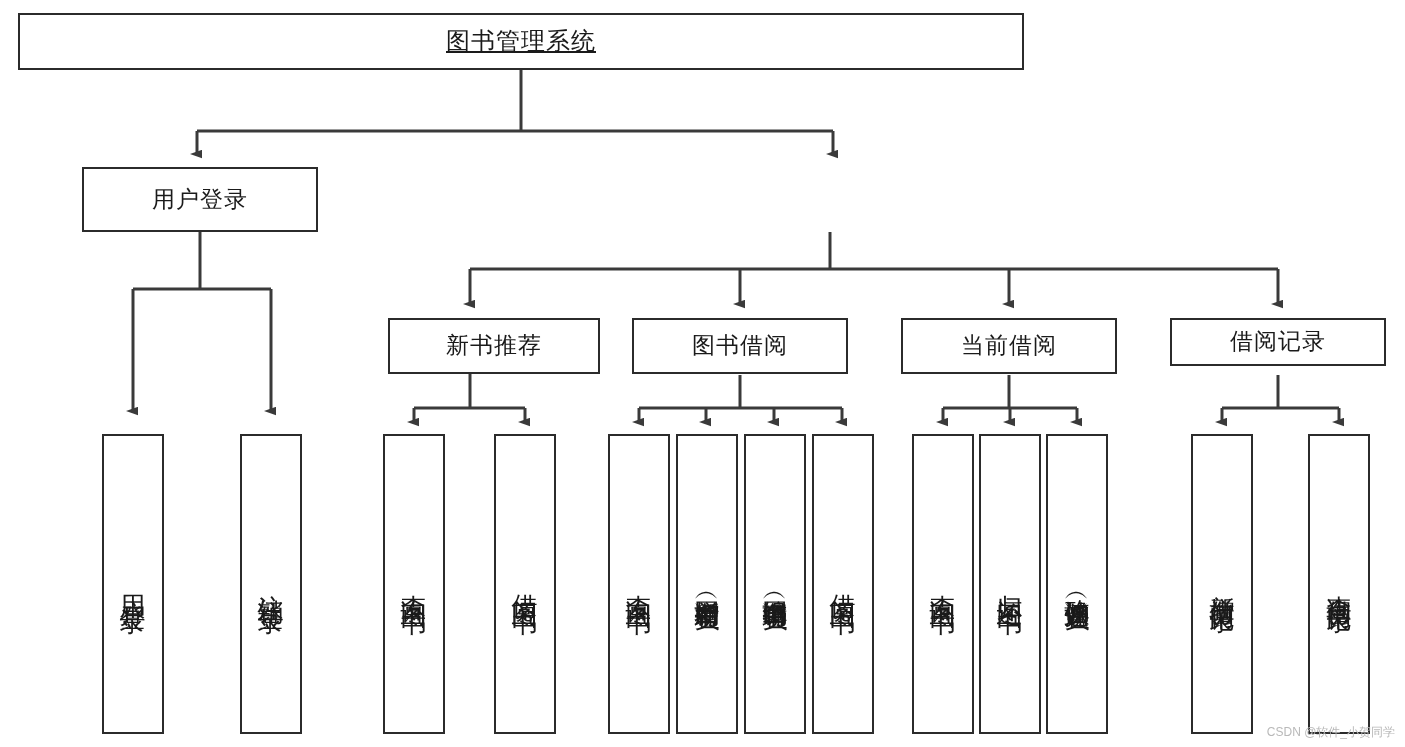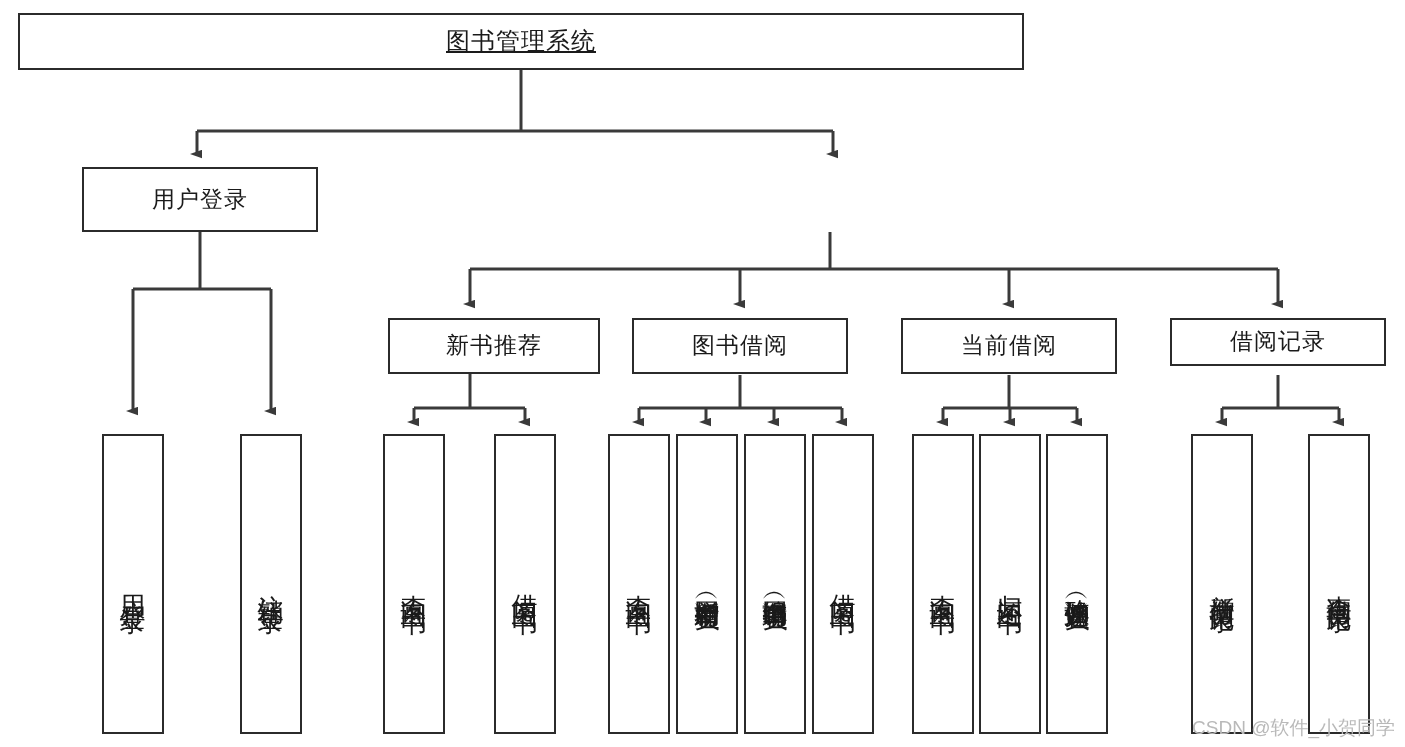--- a/index.html
+++ b/index.html
@@ -62,21 +62,21 @@
   }
   .node.vert.tightest .label{
     letter-spacing:1px;
     font-size:25px;
   }
   
   #watermark{
     position:absolute;
     right:10px;bottom:6px;
     z-index:5;
-    font-size:19px;
+    font-size:12px;
     color:#b9b9b9;
     white-space:nowrap;
     font-family:"Liberation Sans","DejaVu Sans",sans-serif;
     letter-spacing:0px;
   }
 </style>
 </head>
 <body>
 
 <div id="diagram-root">

